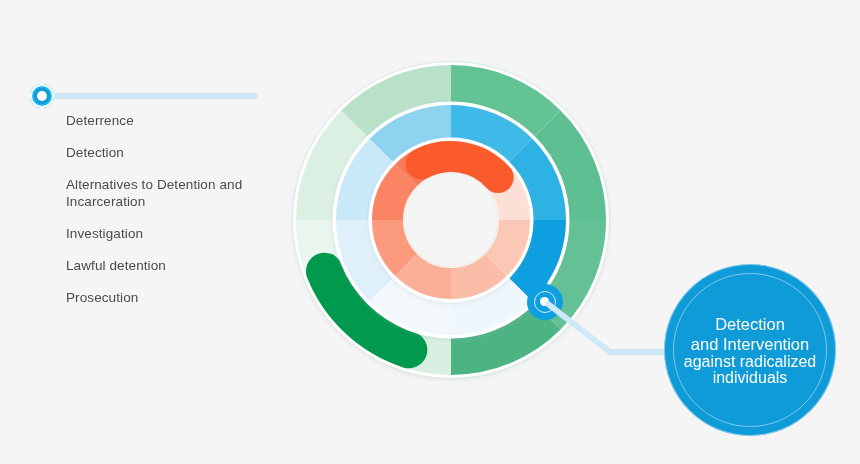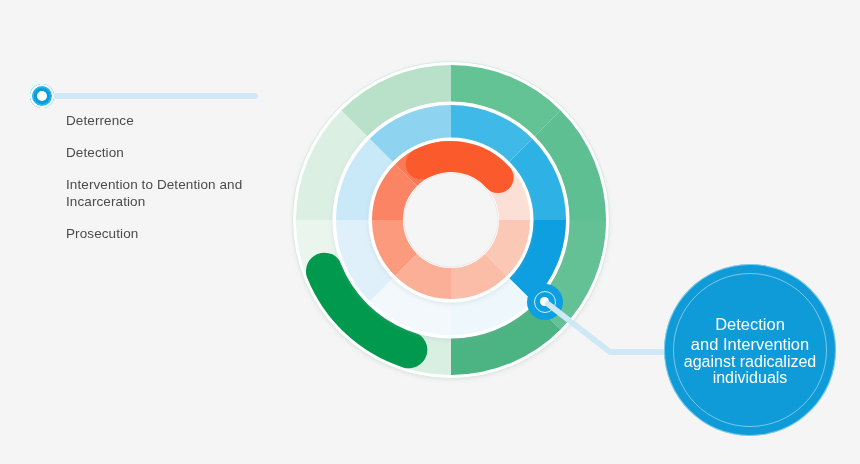--- a/index.html
+++ b/index.html
@@ -182,21 +182,23 @@
   <div id="legend">
 
     <div id="legend-marker-row">
       <div id="legend-line"></div>
       <div id="legend-marker"></div>
     </div>
 
     <div id="legend-list">
       <div class="legend-item">Deterrence</div>
       <div class="legend-item">Detection</div>
-      <div class="legend-item">Intervention to Detention and Incarceration</div>
+      <div class="legend-item">Alternatives to Detention and Incarceration</div>
+      <div class="legend-item">Investigation</div>
+      <div class="legend-item">Lawful detention</div>
       <div class="legend-item">Prosecution</div>
     </div>
   </div>
 
   <div id="donut-wrap">
     <svg id="donut-svg" width="326" height="336" viewBox="0 0 326 336">
       <defs>
         <filter id="softshadow" x="-20%" y="-20%" width="140%" height="140%">
           <feDropShadow dx="0" dy="1.5" stdDeviation="2" flood-color="#9aa5ad" flood-opacity="0.22"></feDropShadow>
         </filter>

